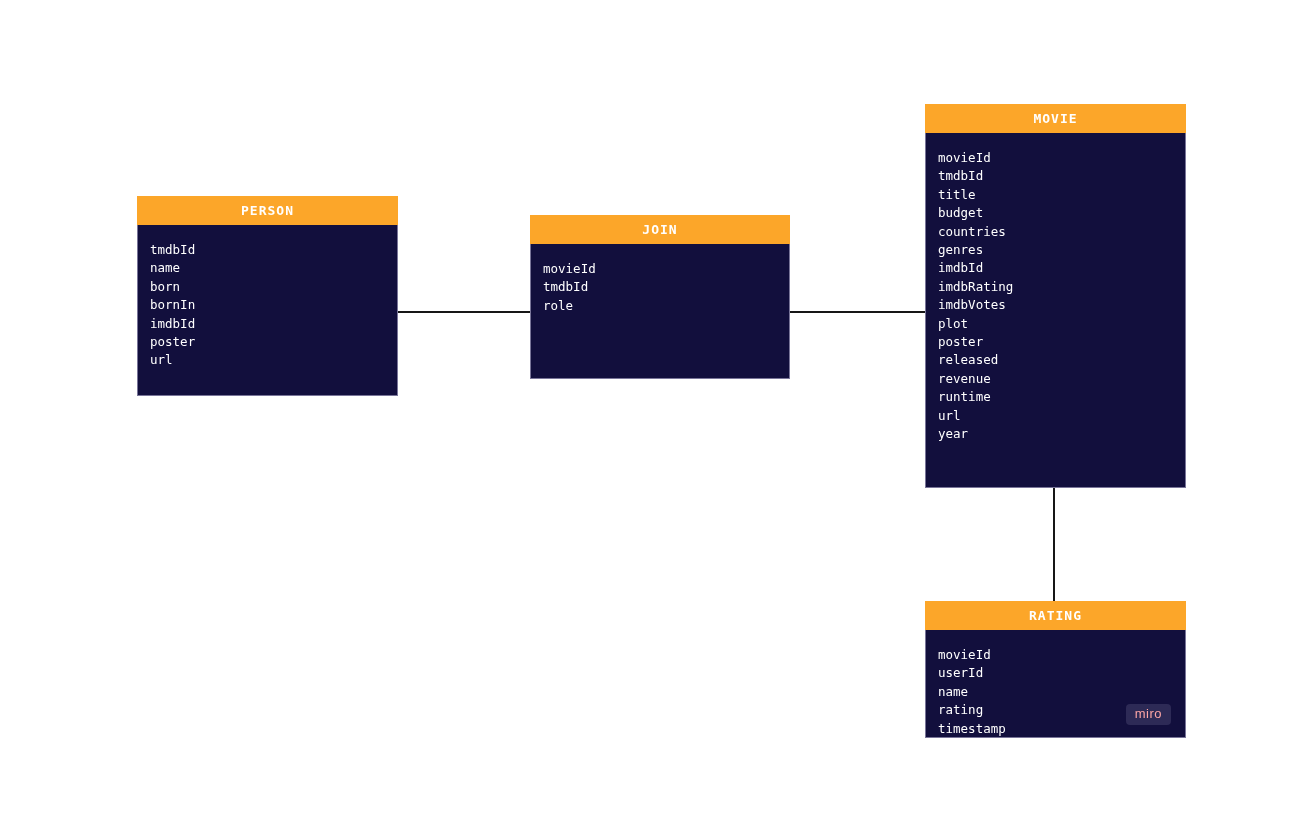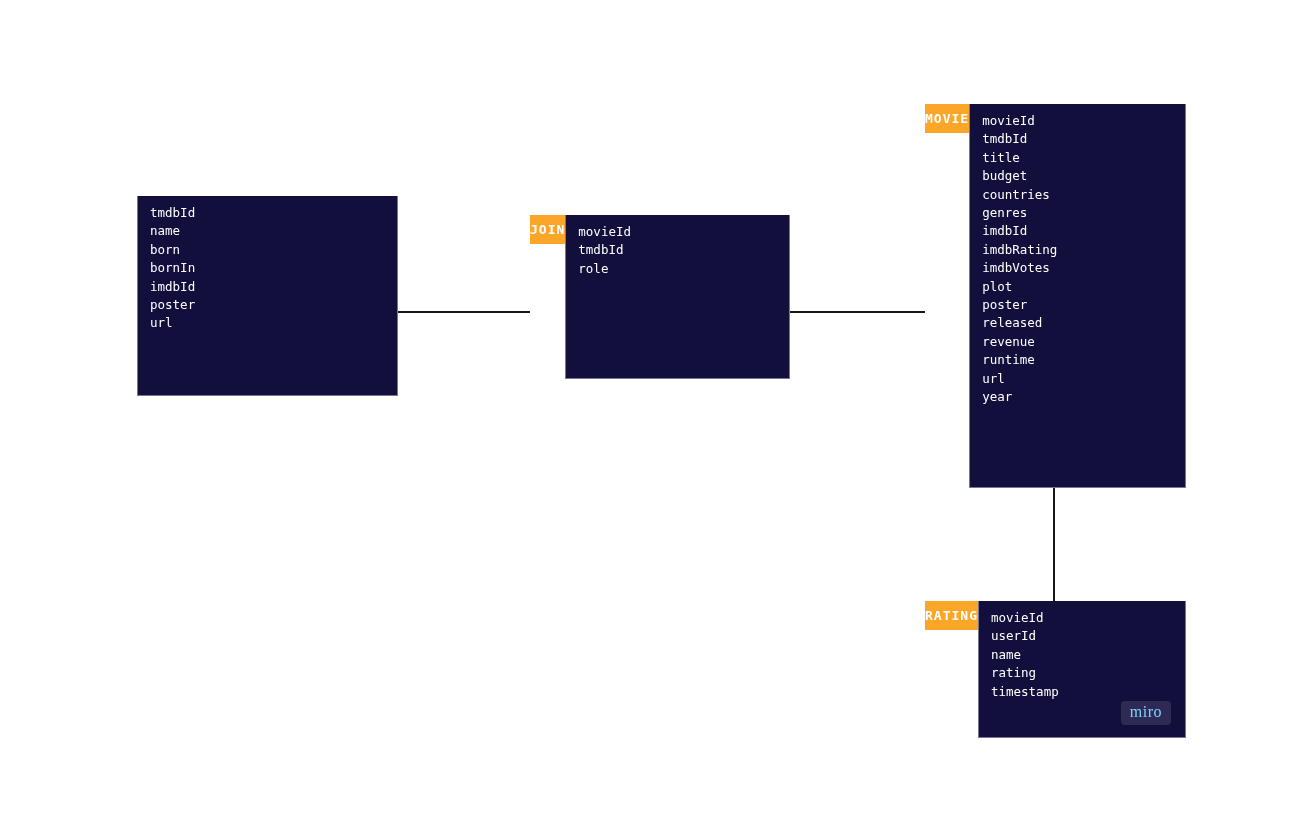--- a/index.html
+++ b/index.html
@@ -19,21 +19,21 @@
     position: absolute;
     left: 0; top: 0;
     width: 1314px;
     height: 836px;
     pointer-events: none;
   }
   .connector-layer line { pointer-events: stroke; }
   .entity {
     position: absolute;
     display: flex;
-    flex-direction: row;
+    flex-direction: column;
     box-sizing: border-box;
   }
   .entity-header {
     height: 29px;
     flex: 0 0 29px;
     background: #fca629;
     color: #ffffff;
     display: flex;
     align-items: center;
     justify-content: center;
@@ -41,58 +41,59 @@
     font-weight: bold;
     letter-spacing: 1px;
   }
   .entity-body {
     position: relative;
     flex: 1 1 auto;
     background: #120f3d;
     border: 1px solid rgba(205, 203, 230, 0.55);
     border-top: none;
     box-sizing: border-box;
-    padding: 8px 0 6px 12px;
+    padding: 16px 0 6px 12px;
     overflow: hidden;
   }
   .field {
     color: #ffffff;
     font-size: 12.5px;
     line-height: 18.4px;
     white-space: pre;
   }
   .entity-person { left: 137px; top: 196px; width: 261px; height: 200px; }
   .entity-join   { left: 530px; top: 215px; width: 260px; height: 164px; justify-content: flex-end; }
   .entity-movie  { left: 925px; top: 104px; width: 261px; height: 384px; }
   .entity-rating { left: 925px; top: 601px; width: 261px; height: 137px; }
   .watermark {
     position: absolute;
     right: 14px;
     bottom: 12px;
     background: #2d2a56;
-    color: #7dd3fc;
+    color: #fca5a5;
     border-radius: 4px;
     padding: 2px 9px 4px 9px;
-    font-size: 16px;
+    font-size: 13px;
     letter-spacing: 0.5px;
-    font-family: Liberation Serif, serif;
+    font-family: Liberation Sans, sans-serif;
   }
 </style>
 </head>
 <body>
 
 <div class="canvas">
 
   <svg class="connector-layer" viewBox="0 0 1314 836" xmlns="http://www.w3.org/2000/svg">
     <line x1="398" y1="312" x2="530" y2="312" stroke="#161616" stroke-width="2"></line>
     <line x1="790" y1="312" x2="925" y2="312" stroke="#161616" stroke-width="2"></line>
     <line x1="1054" y1="488" x2="1054" y2="601" stroke="#161616" stroke-width="2"></line>
   </svg>
 
   <div class="entity entity-person">
+    <div class="entity-header">PERSON</div>
     <div class="entity-body">
       <div>
           <div class="field">tmdbId</div>
           <div class="field">name</div>
           <div class="field">born</div>
           <div class="field">bornIn</div>
           <div class="field">imdbId</div>
           <div class="field">poster</div>
           <div class="field">url</div>
         </div>

